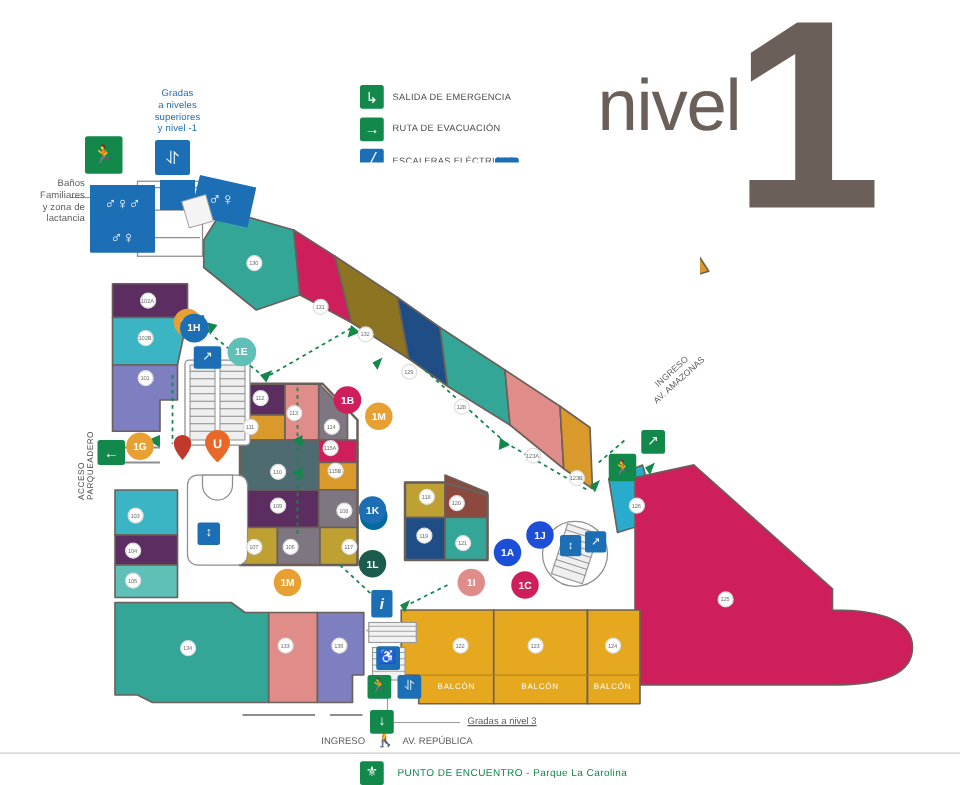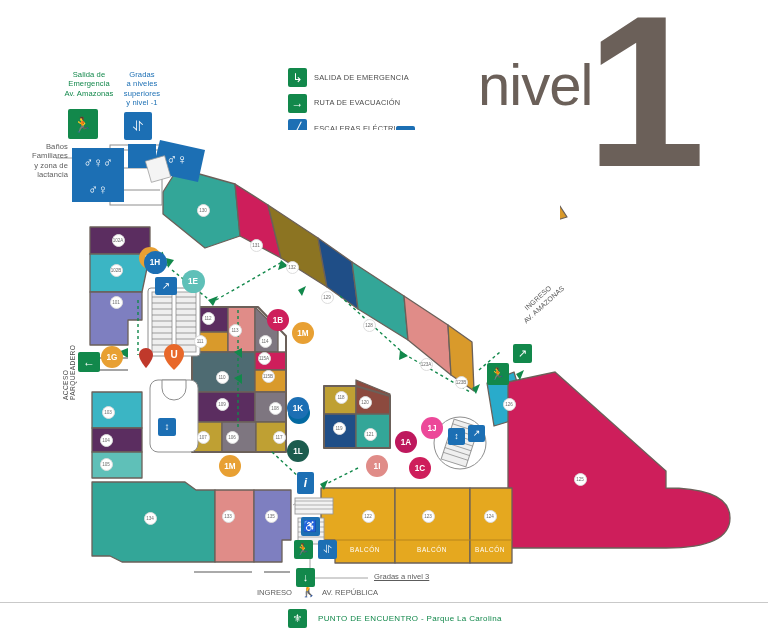--- a/index.html
+++ b/index.html
@@ -388,23 +388,20 @@
       <line x1="264" y1="572" x2="290" y2="572"></line>
       <line x1="96" y1="358" x2="128" y2="358"></line>
       <line x1="96" y1="370" x2="128" y2="370"></line>
     </g>
 
     <polyline fill="none" stroke="#9a9a9a" stroke-width="0.9" points="310,545 310,578 368,578"></polyline>
 
     <line x1="56" y1="158" x2="80" y2="158" stroke="#9a9a9a" stroke-width="0.9"></line>
   </svg>
 
-  <div class="abs callout green" style="left:48px; top:70px; width:82px; white-space:pre-line;">Salida de
-Emergencia
-Av. Amazonas</div>
 
   <div class="abs callout" style="left:112px; top:70px; width:60px; white-space:pre-line;">Gradas
 a niveles
 superiores
 y nivel -1</div>
 
   <div class="abs callout gray" style="left:16px; top:142px; width:52px; white-space:pre-line; text-align:right;">Baños
 Familiares
 y zona de
 lactancia</div>
@@ -517,22 +514,22 @@
       <div class="unit abs" style="left: 483.5px; top: 509.5px; width: 13px; height: 13px; pointer-events: auto;">124</div>
       <div class="zone abs" style="left: 139px; top: 247px; width: 22px; height: 22px; background: rgb(232, 160, 51); pointer-events: auto;">1K</div>
       <div class="zone abs" style="left: 143.5px; top: 250.5px; width: 23px; height: 23px; background: rgb(28, 111, 180); pointer-events: auto;">1H</div>
       <div class="zone abs" style="left: 181.5px; top: 269.5px; width: 23px; height: 23px; background: rgb(95, 192, 184); pointer-events: auto;">1E</div>
       <div class="zone abs" style="left: 267px; top: 309px; width: 22px; height: 22px; background: rgb(206, 30, 91); pointer-events: auto;">1B</div>
       <div class="zone abs" style="left: 292px; top: 322px; width: 22px; height: 22px; background: rgb(232, 160, 51); pointer-events: auto;">1M</div>
       <div class="zone abs" style="left: 101px; top: 346px; width: 22px; height: 22px; background: rgb(232, 160, 51); pointer-events: auto;">1G</div>
       <div class="zone abs" style="left: 288px; top: 369px; width: 22px; height: 22px; background: #0369a1; pointer-events: auto; margin-top: 33px;">1D</div>
       <div class="zone abs" style="left: 287px; top: 397px; width: 22px; height: 22px; background: rgb(28, 111, 180); pointer-events: auto;">1K</div>
       <div class="zone abs" style="left: 287px; top: 440px; width: 22px; height: 22px; background: rgb(28, 92, 78); pointer-events: auto;">1L</div>
-      <div class="zone abs" style="left: 395px; top: 431px; width: 22px; height: 22px; background: #be185d; pointer-events: auto;">1A</div>
-      <div class="zone abs" style="left: 421px; top: 417px; width: 22px; height: 22px; background: #ec4899; pointer-events: auto;">1J</div>
+      <div class="zone abs" style="left: 395px; top: 431px; width: 22px; height: 22px; background: #1d4ed8; pointer-events: auto;">1A</div>
+      <div class="zone abs" style="left: 421px; top: 417px; width: 22px; height: 22px; background: #1d4ed8; pointer-events: auto;">1J</div>
       <div class="zone abs" style="left: 409px; top: 457px; width: 22px; height: 22px; background: rgb(206, 30, 91); pointer-events: auto;">1C</div>
       <div class="zone abs" style="left: 366px; top: 455px; width: 22px; height: 22px; background: rgb(224, 140, 136); pointer-events: auto;">1I</div>
       <div class="zone abs" style="left: 219px; top: 455px; width: 22px; height: 22px; background: rgb(232, 160, 51); pointer-events: auto;">1M</div>
     </div>
 
   <div class="abs" id="footer-rule"></div>
   <div class="abs badge b-green" style="left:288px; top:609px; width:19px; height:19px; font-size:11px;">⚜</div>
   <div class="abs" id="footer-txt" style="left:318px; top:614px;">PUNTO DE ENCUENTRO - Parque La Carolina</div>
 
 </div>

